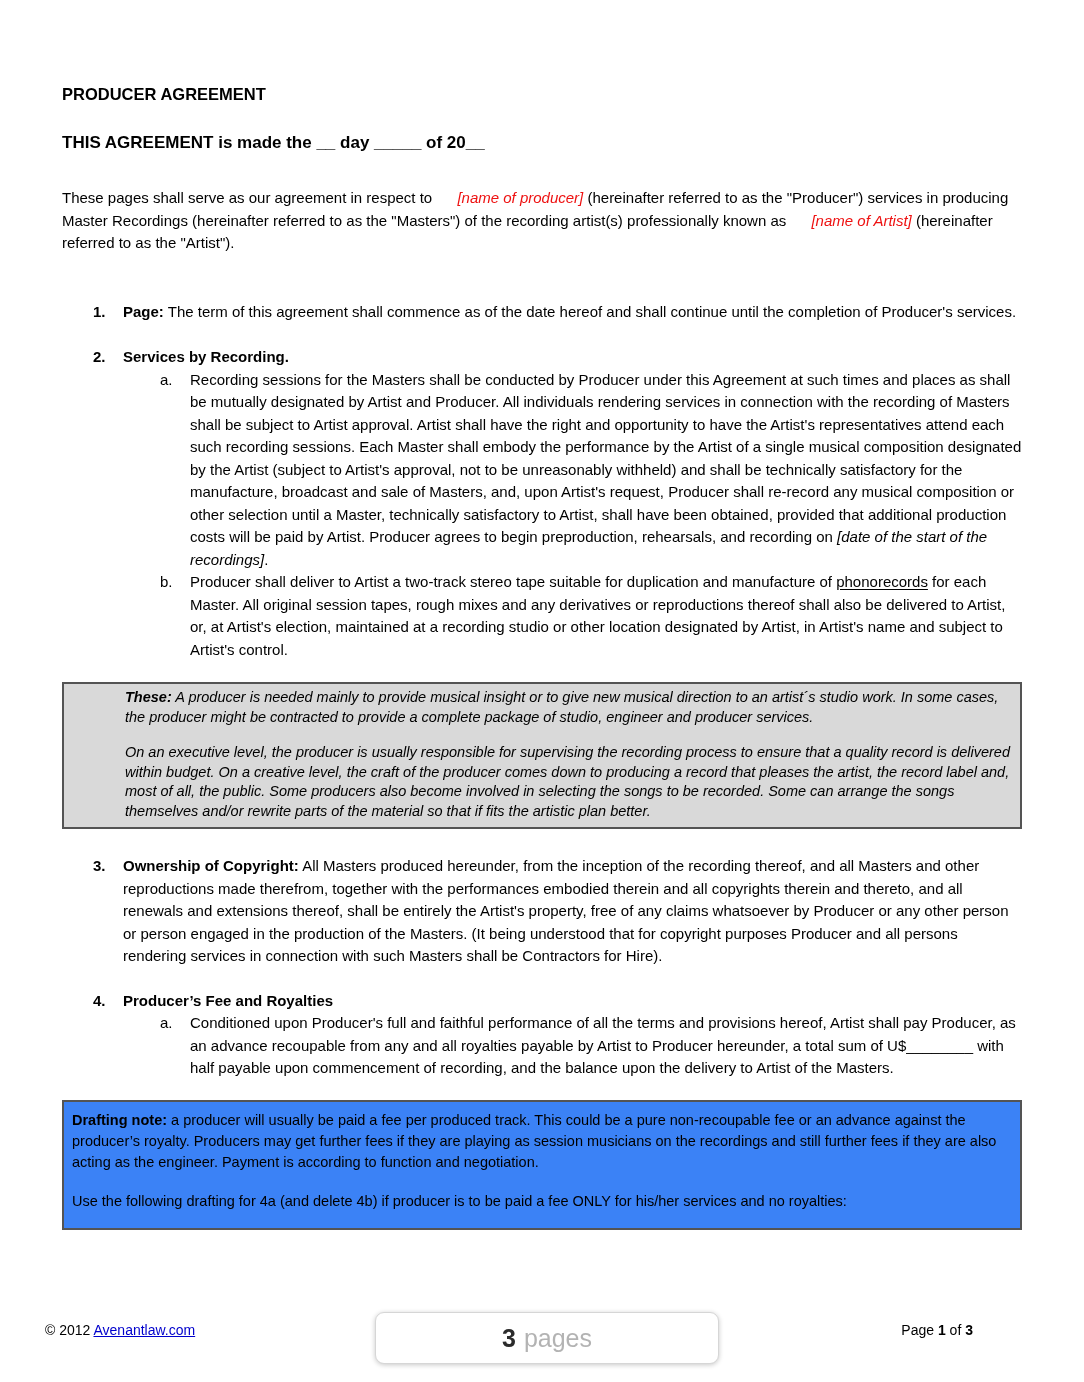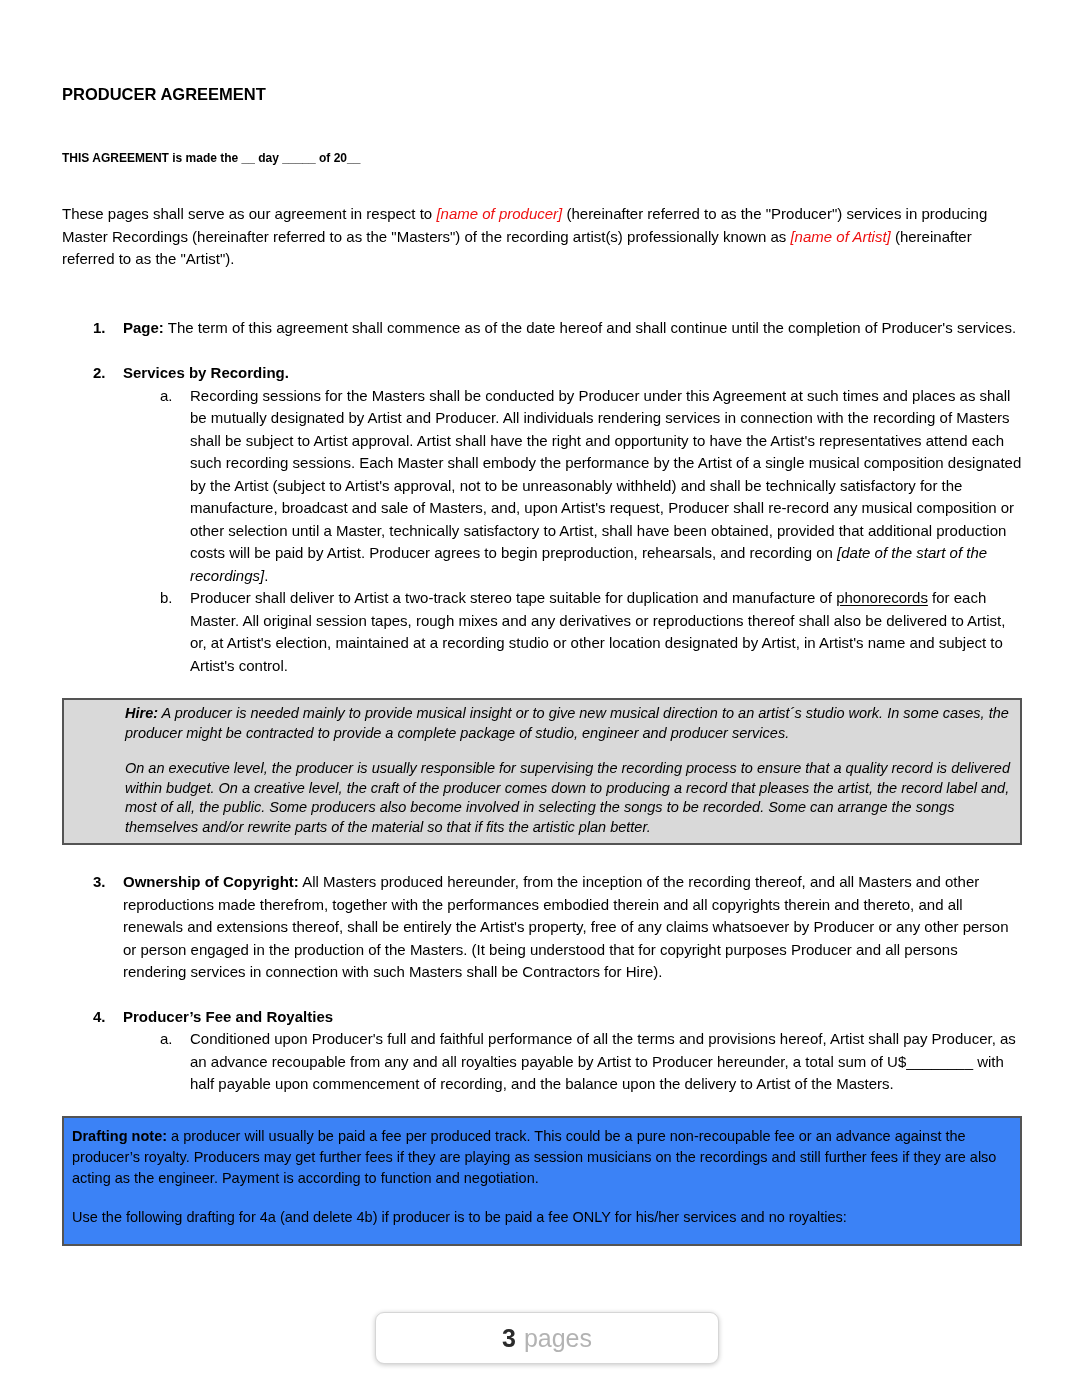--- a/index.html
+++ b/index.html
@@ -20,23 +20,23 @@
   }
   .wm2 .law { color:#a9c9e6; font-weight:bold; }
 
   
   .content {
     position:relative; z-index:1;
     padding:85px 62px 16px 62px;
     font-size:15px; line-height:22.5px;
   }
   .doc-title { margin:0; font-size:16.5px; font-weight:bold; line-height:19px; }
-  .made-line { margin:44px 0 0 0; font-size:12px; font-weight:bold; line-height:21px; }
+  .made-line { margin:28px 0 0 0; font-size:17px; font-weight:bold; line-height:21px; }
   .intro { margin:34px 0 0 0; }
-  .ph { color:#ee1111; font-style:italic; }
+  .ph { color:#ee1111; font-style:italic;margin-left:21px; }
 
   .li1 { position:relative; padding-left:61px; }
   .li1 .num { position:absolute; left:31px; top:0; font-weight:bold; }
   .li1.term { margin-top:46px; }
   .li1.services { margin-top:23px; }
   .li1.copyright { margin-top:26px; }
   .li1.fee { margin-top:22px; }
   .bold { font-weight:bold; }
 
   .li2 { position:relative; padding-left:128px; }
@@ -112,21 +112,21 @@
     <div class="li2">
       <span class="marker">a.</span>
       <div><span>Recording sessions for the Masters shall be conducted by Producer under this Agreement at such times and places as shall be mutually designated by Artist and Producer.  All individuals rendering services in connection with the recording of Masters shall be subject to Artist approval.  Artist shall have the right and opportunity to have the Artist's representatives attend each such recording sessions.  Each Master shall embody the performance by the Artist of a single musical composition designated by the Artist (subject to Artist's approval, not to be unreasonably withheld) and shall be technically satisfactory for the manufacture, broadcast and sale of Masters, and, upon Artist's request, Producer shall re-record any musical composition or other selection until a Master, technically satisfactory to Artist, shall have been obtained, provided that additional production costs will be paid by Artist.  Producer agrees to begin preproduction, rehearsals, and recording on </span><i>[date of the start of the recordings]</i><span>.</span></div>
     </div>
     <div class="li2">
       <span class="marker">b.</span>
       <div><span>Producer shall deliver to Artist a two-track stereo tape suitable for duplication and manufacture of </span><span class="misspell">phonorecords</span><span> for each Master. All original session tapes, rough mixes and any derivatives or reproductions thereof shall also be delivered to Artist, or, at Artist's election, maintained at a recording studio or other location designated by Artist, in Artist's name and subject to Artist's control.</span></div>
     </div>
 
     <div class="note-box">
-      <p><span class="bold">Hire:</span><span> A producer is needed mainly to provide musical insight or to give new musical direction to an artist´s studio work. In some cases, the producer might be contracted to provide a complete package of studio, engineer and producer services.</span></p>
+      <p><span class="bold">These:</span><span> A producer is needed mainly to provide musical insight or to give new musical direction to an artist´s studio work. In some cases, the producer might be contracted to provide a complete package of studio, engineer and producer services.</span></p>
       <p>On an executive level, the producer is usually responsible for supervising the recording process to ensure that a quality record is delivered within budget. On a creative level, the craft of the producer comes down to producing a record that pleases the artist, the record label and, most of all, the public. Some producers also become involved in selecting the songs to be recorded. Some can arrange the songs themselves and/or rewrite parts of the material so that if fits the artistic plan better.</p>
     </div>
 
     <div class="li1 copyright">
       <span class="num">3.</span>
       <div><span class="bold">Ownership of Copyright:</span><span> All Masters produced hereunder, from the inception of the recording thereof, and all Masters and other reproductions made therefrom, together with the performances embodied therein and all copyrights therein and thereto, and all renewals and extensions thereof, shall be entirely the Artist's property, free of any claims whatsoever by Producer or any other person or person engaged in the production of the Masters. (It being understood that for copyright purposes Producer and all persons rendering services in connection with such Masters shall be Contractors for Hire).</span></div>
     </div>
 
     <div class="li1 fee">
       <span class="num">4.</span>
@@ -137,19 +137,23 @@
       <div>Conditioned upon Producer's full and faithful performance of all the terms and provisions hereof, Artist shall pay Producer, as an advance recoupable from any and all royalties payable by Artist to Producer hereunder, a total sum of  U$________ with half payable upon commencement of recording, and the balance upon the delivery to Artist of the Masters.</div>
     </div>
 
     <div class="drafting-box">
       <p><span class="bold">Drafting note:</span><span> a producer will usually be paid a fee per produced track. This could be a pure non-recoupable fee or an advance against the producer’s royalty. Producers may get further fees if they are playing as session musicians on the recordings and still further fees if they are also acting as the engineer. Payment is according to function and negotiation.</span></p>
       <p>Use the following drafting for 4a (and delete 4b) if producer is to be paid a fee ONLY for his/her services and no royalties:</p>
     </div>
 
   </div>
 
+  <div class="footer">
+    <div><span>© 2012 </span><a>Avenantlaw.com</a></div>
+    <div><span>Page </span><span class="bold">1</span><span> of </span><span class="bold">3</span></div>
+  </div>
 
   <div class="pages-badge">
     <span class="count">3</span>
     <span class="word">pages</span>
   </div>
 
 </div>
 
 </body></html>

